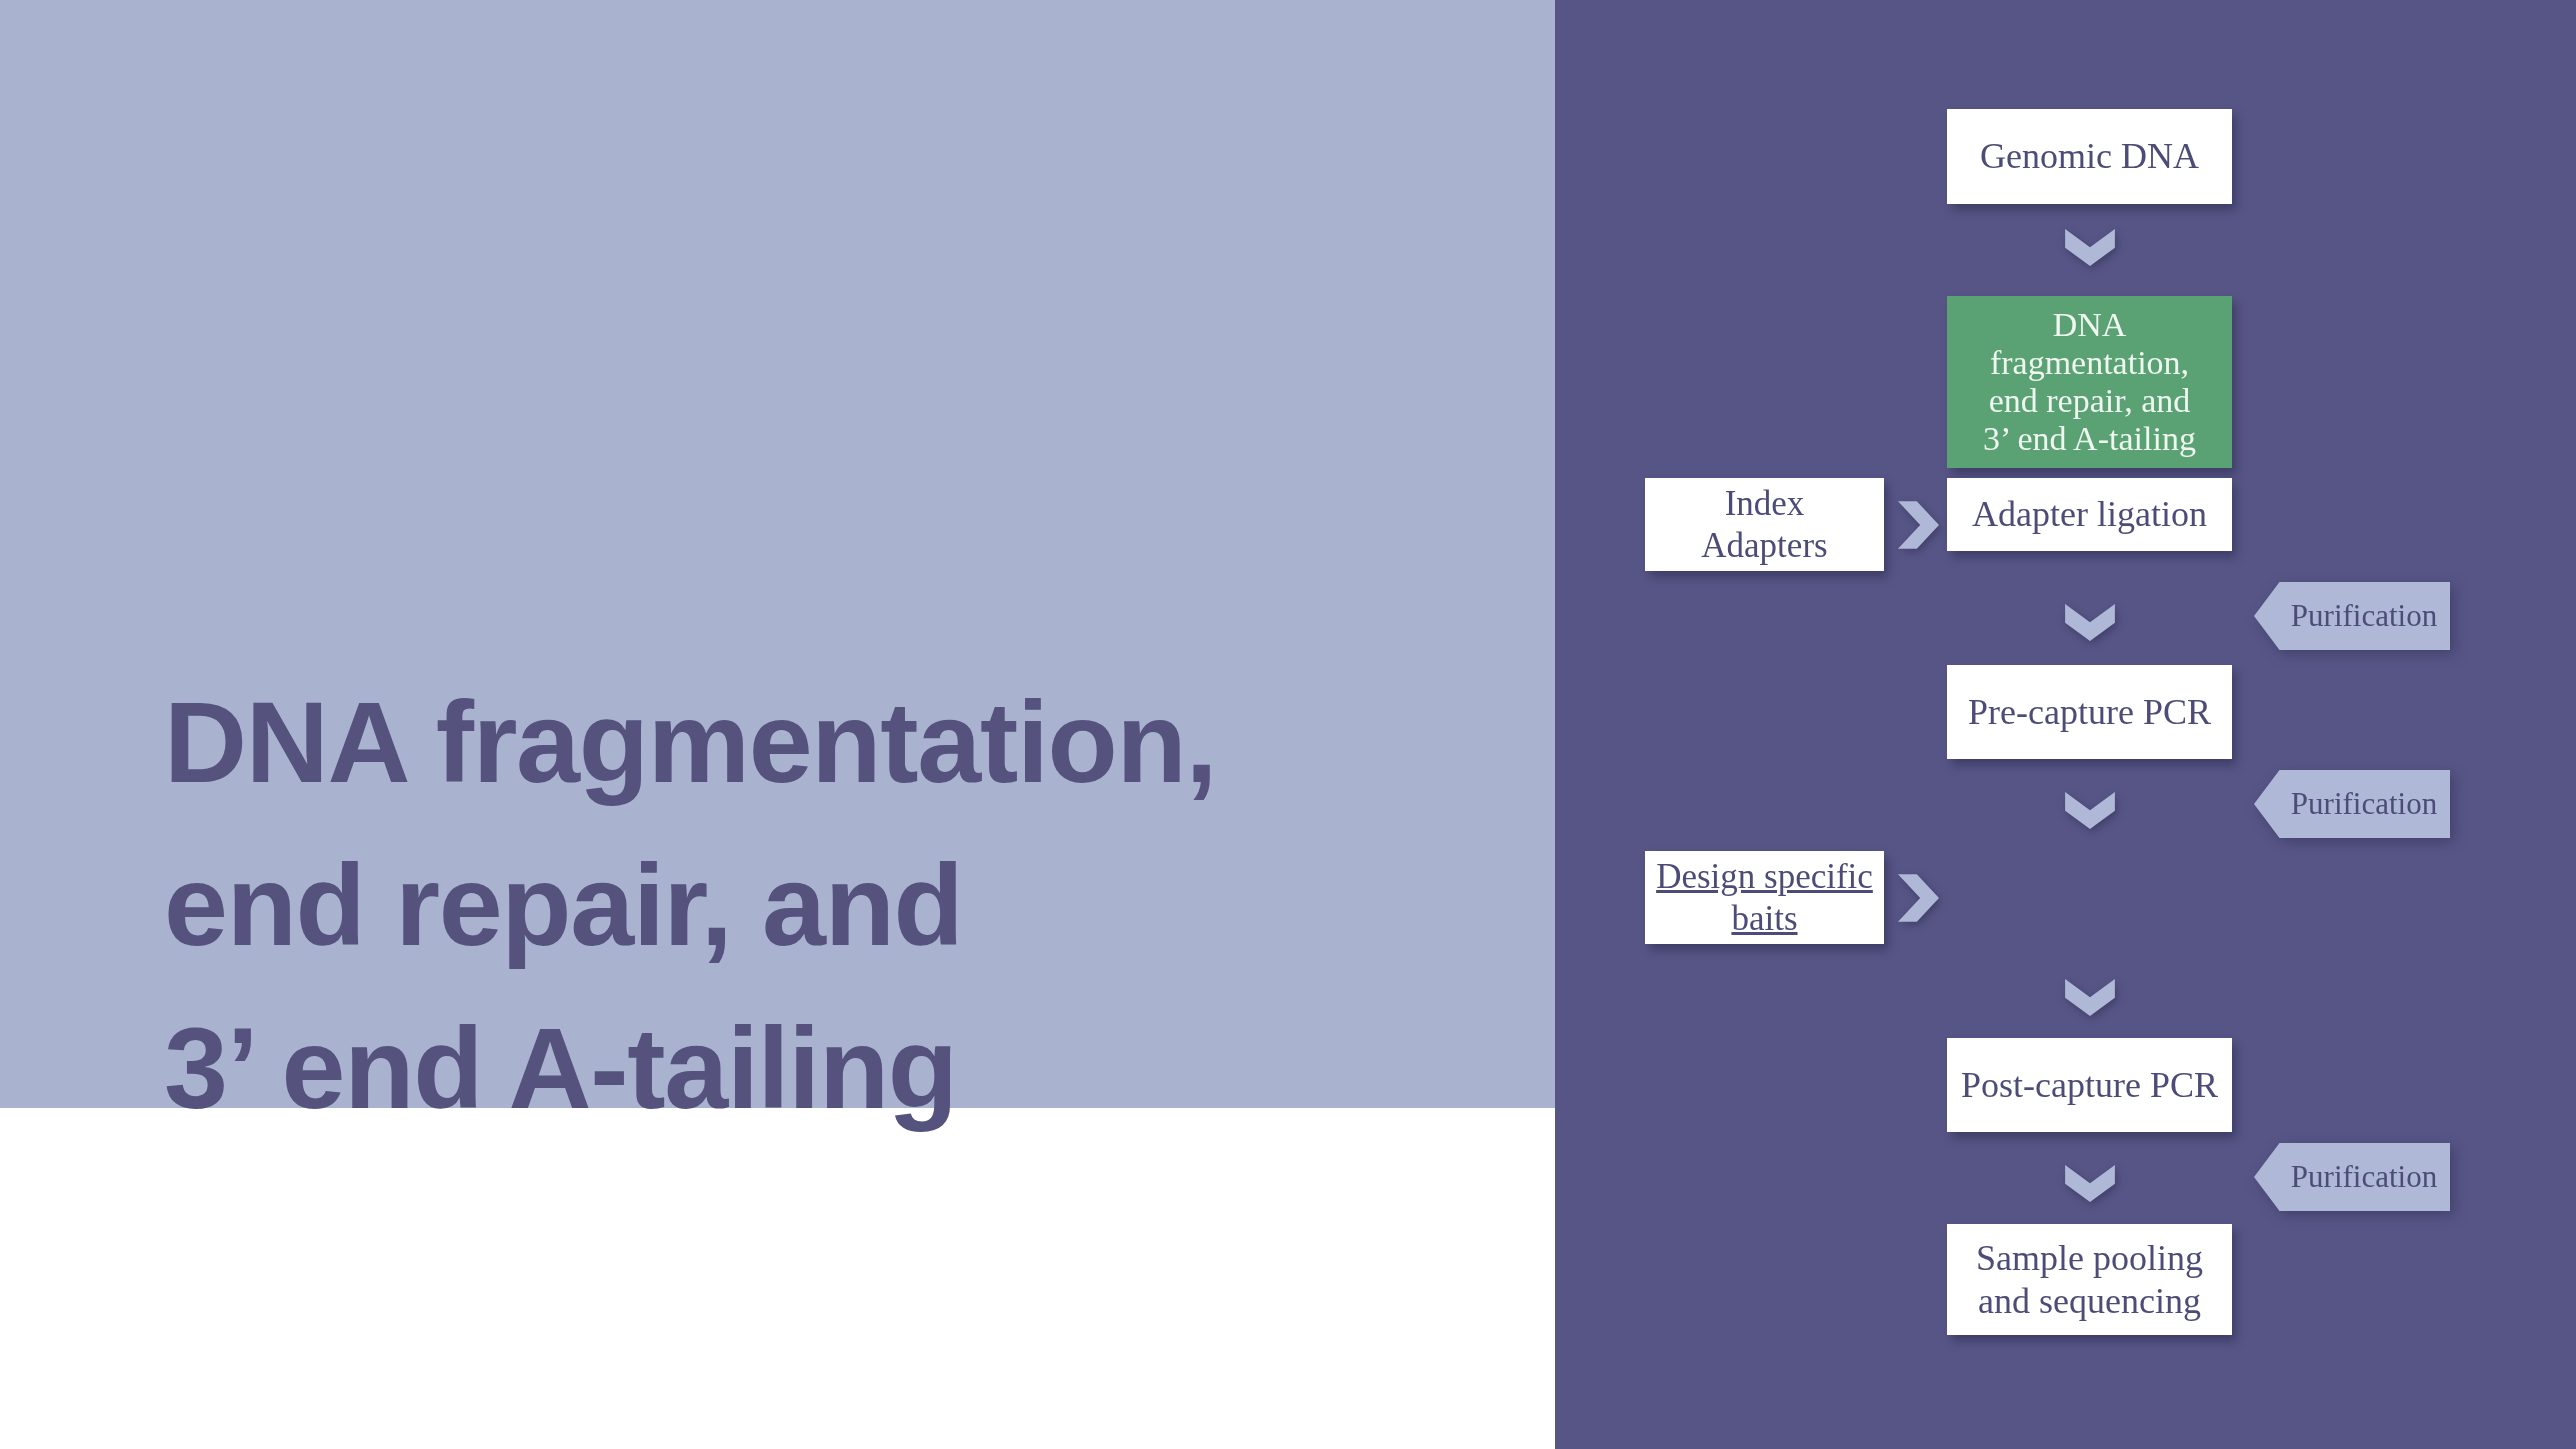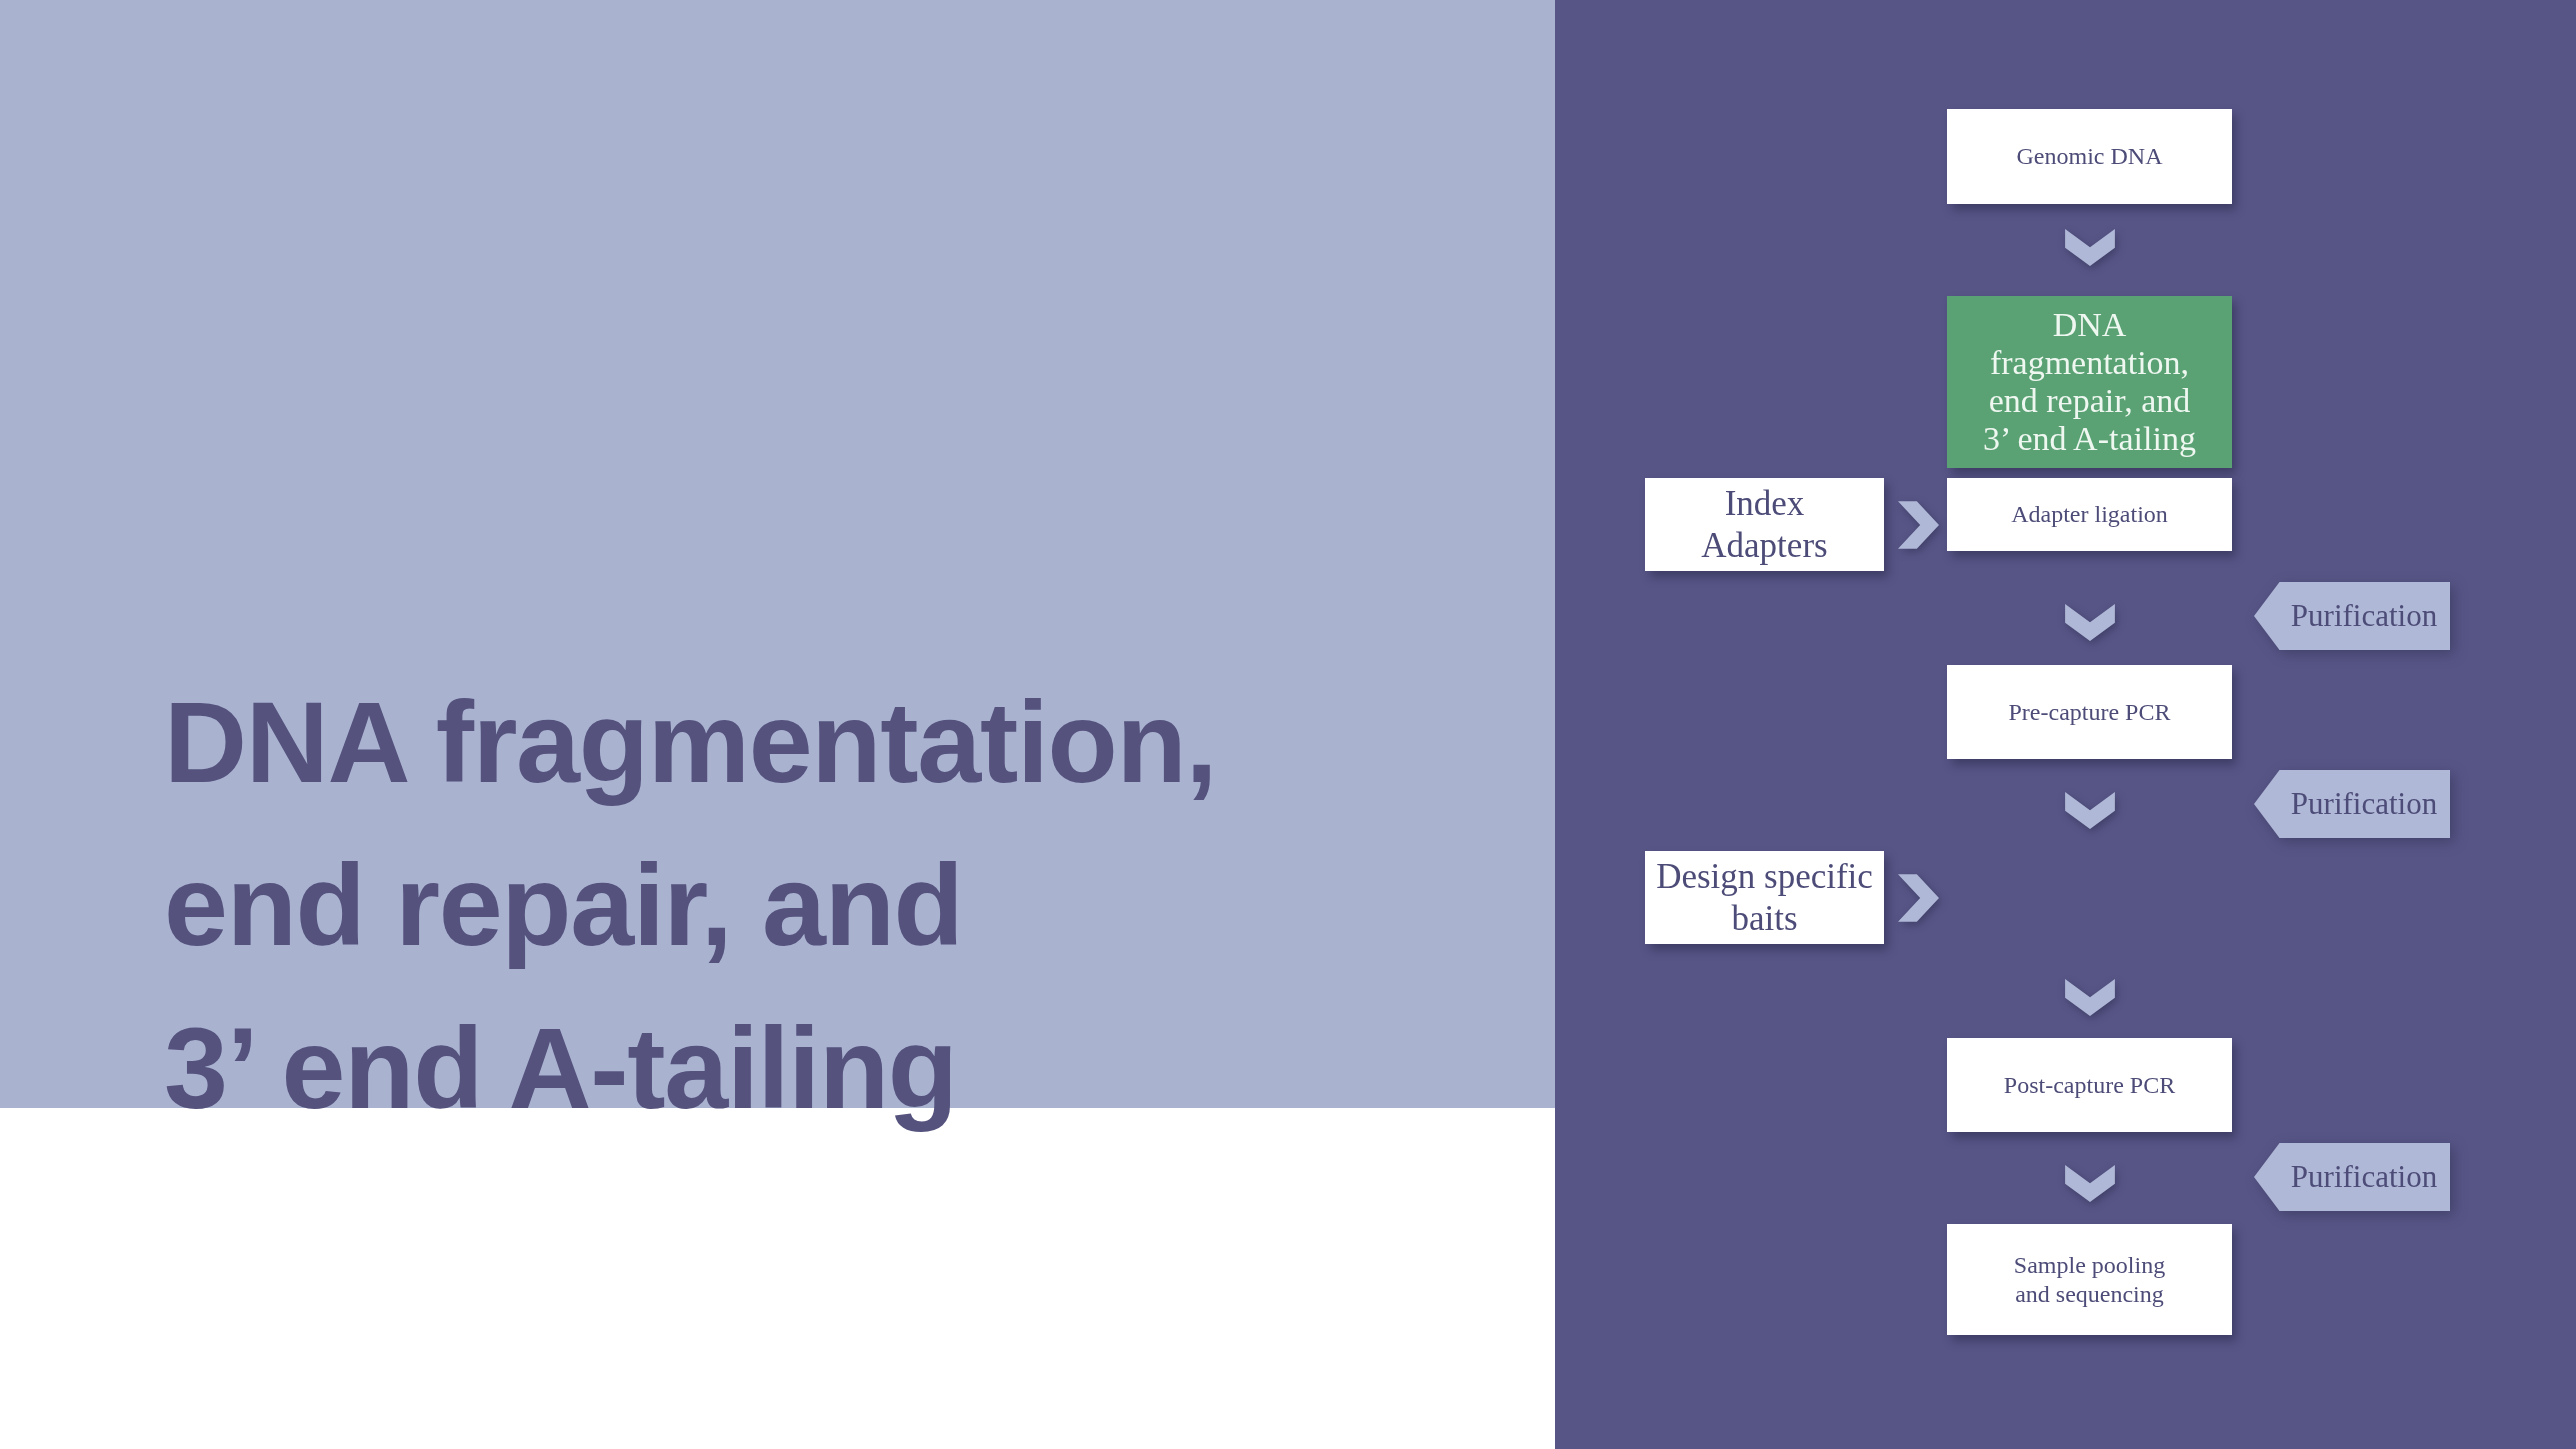--- a/index.html
+++ b/index.html
@@ -35,21 +35,21 @@
     letter-spacing:-1.3px;
     color:var(--title-text);
     white-space:pre-line;
   }
   .fc-box{
     position:absolute;
     background:var(--box-bg);
     color:var(--box-text);
     display:flex;align-items:center;justify-content:center;
     text-align:center;
-    font-size:24px;line-height:1.18;
+    font-size:36px;line-height:1.18;
     white-space:pre-line;
     box-shadow:4.7px 6px 9.4px rgba(25,25,55,0.40);
   }
   .fc-main{left:1947px;width:285px;}
   .fc-side{left:1645px;width:239px;font-size:35px;}
   .fc-box.highlight{
     background:var(--highlight-bg);
     color:var(--highlight-text);
     font-size:34px;line-height:38px;
   }
@@ -129,21 +129,21 @@
     <svg width="50" height="37" viewBox="0 0 74 55">
         <polygon points="0,0 37,27 74,0 74,28 37,55 0,28" fill="#AFB8D6"></polygon>
       </svg>
   </div>
   <div class="tag-wrap" style="left:2254px;top:770px;">
     <div class="tag">
       <span>Purification</span>
     </div>
   </div>
 
-  <div class="fc-box fc-side" style="top:851px;height:93px;">
+  <div class="fc-box fc-side" style="top:851px;height:93px;text-decoration:underline;">
     <span>Design specific
 baits</span>
   </div>
   <div class="chev" style="left:1898px;top:874px;">
     <svg width="41" height="48" viewBox="0 0 61 71">
         <polygon points="0,0 28,0 61,35.5 28,71 0,71 33,35.5" fill="#AFB8D6"></polygon>
       </svg>
   </div>
 
   <div class="chev" style="left:2065px;top:979px;">

